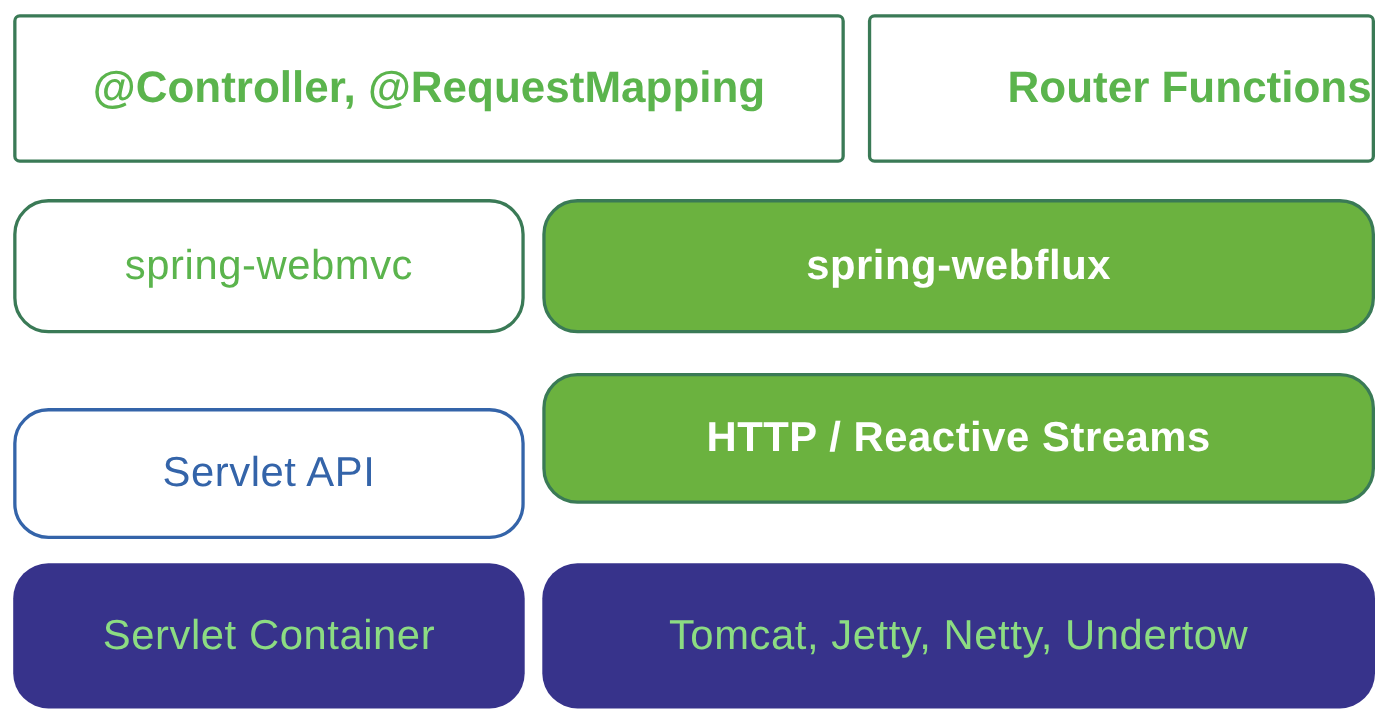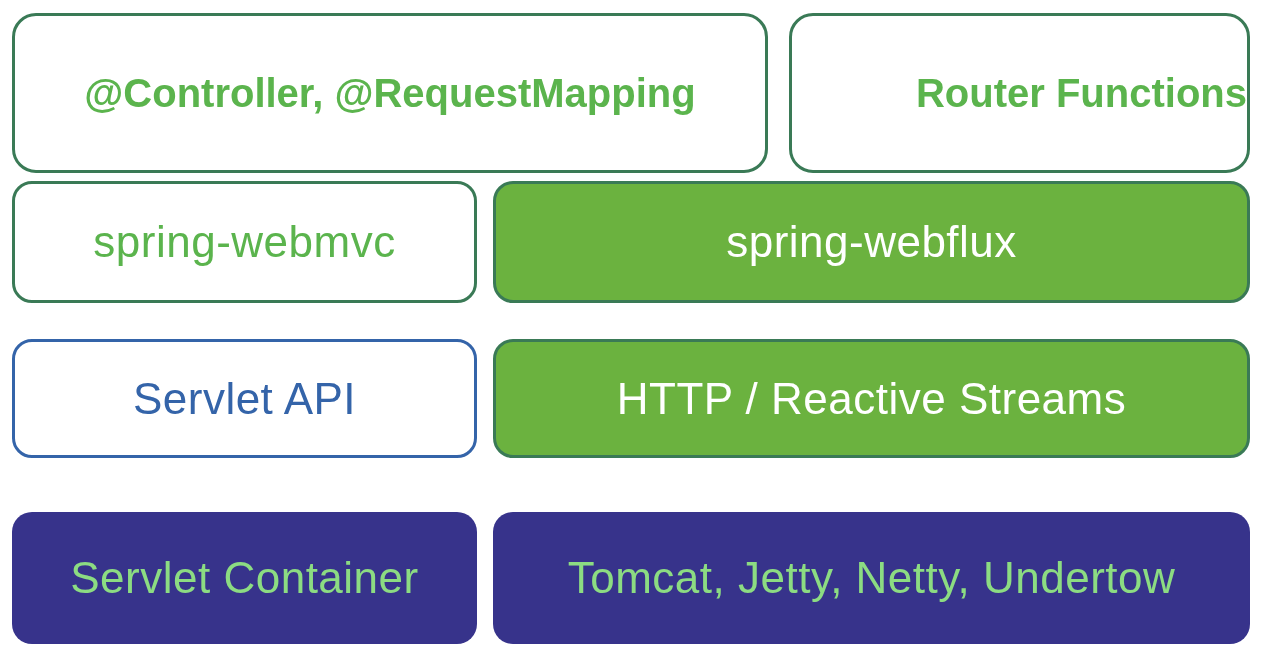--- a/index.html
+++ b/index.html
@@ -23,52 +23,54 @@
     height: 645px;
     background: #ffffff;
     overflow: hidden;
   }
   .box {
     position: absolute;
     box-sizing: border-box;
     display: flex;
     align-items: center;
     justify-content: center;
-    border-radius: 20px;
-    font-size: 44px;
+    border-radius: 32px;
+    font-size: 38px;
     letter-spacing: 0.5px;
     white-space: nowrap;
   }
   
-  .r1 { top: 13px;  height: 160px; border-radius: 24px; }
+  .r1 { top: 13px;  height: 135px; border-radius: 6px; }
   .r2 { top: 181px; height: 122px; }
   .r3 { top: 339px; height: 119px; }
   .r4 { top: 512px; height: 132px; }
 
   .b-ctrl    { left: 12px;  width: 756px; }
   .b-router  { left: 789px; width: 461px; justify-content: flex-end; }
   .col-l     { left: 12px;  width: 465px; }
   .col-r     { left: 493px; width: 757px; }
 
   
   .outline-green {
     background: var(--white);
     border: 3px solid var(--green-border);
     color: var(--green-text);
   }
   .heading { font-weight: 700; font-size: 40px; letter-spacing: 0; }
   .fill-green {
     background: var(--green-fill);
     border: 3px solid var(--green-border);
     color: var(--white);
+    font-weight: bold;
   }
   .outline-blue {
     background: var(--white);
     border: 3px solid var(--blue);
     color: var(--blue);
+    margin-top: 32px;
   }
   .fill-navy {
     background: var(--navy);
     border: none;
     color: var(--light-green);
   }
 </style>
 </head>
 <body>
 

